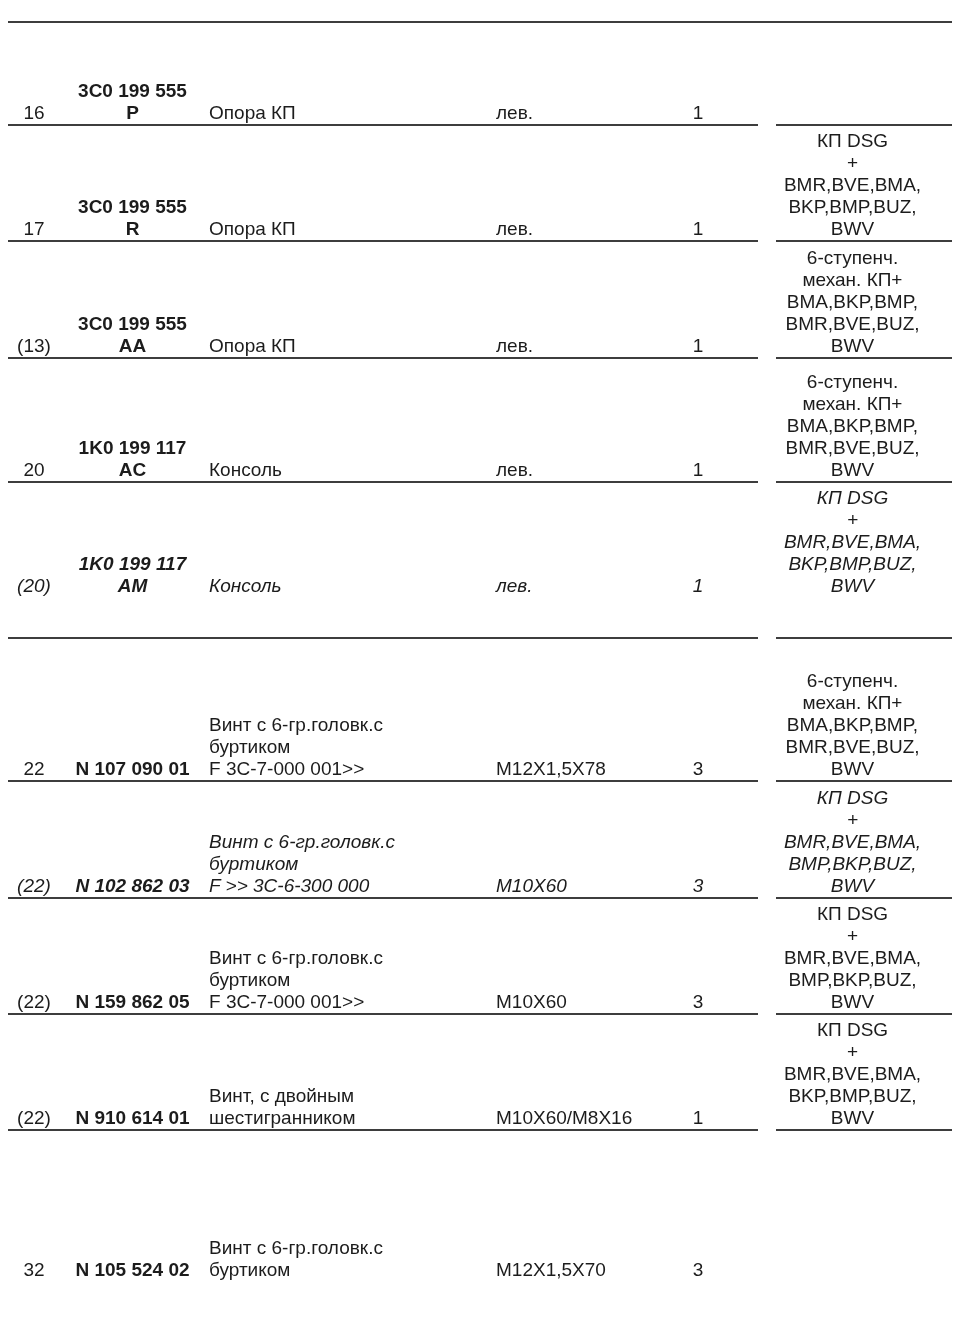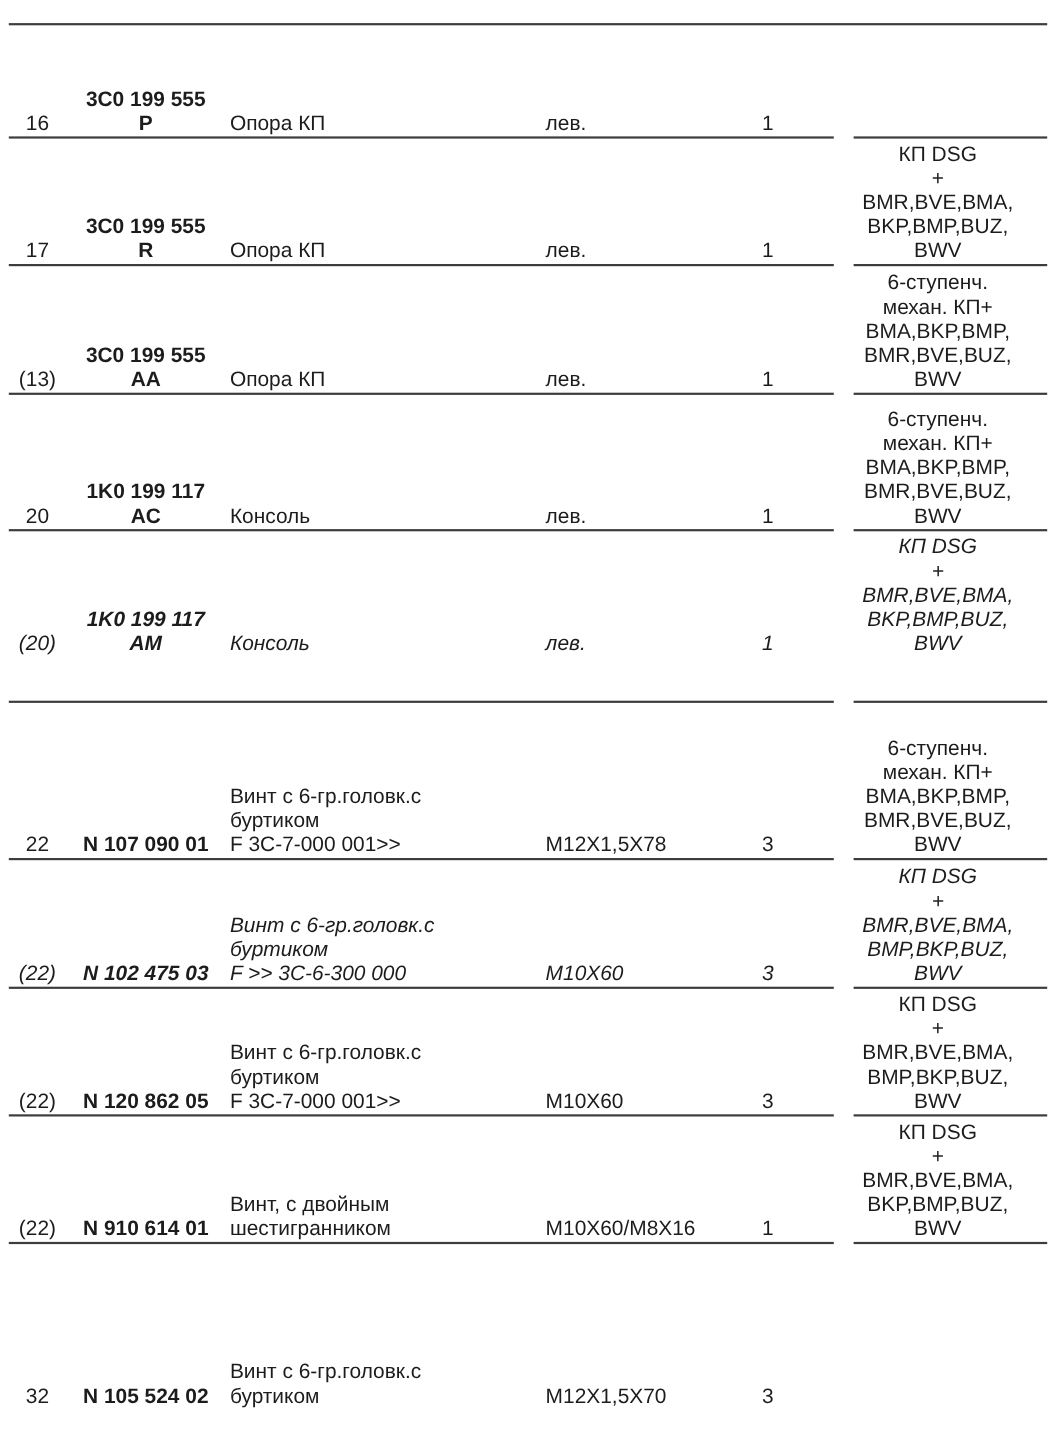--- a/index.html
+++ b/index.html
@@ -172,41 +172,41 @@
 BMA,BKP,BMP,
 BMR,BVE,BUZ,
 BWV</div>
   </div>
 
   <div class="row">
     <div class="line-l"></div>
     <div class="line-r"></div>
     <div class="cell pos">(22)</div>
     <div class="cell part">
-      <div class="pnum">N 102 475 03</div>
+      <div class="pnum">N 102 862 03</div>
       <div class="psuf"></div>
     </div>
     <div class="cell desc">Винт с 6-гр.головк.с
 буртиком
 F &gt;&gt; 3C-6-300 000</div>
     <div class="cell size">M10X60</div>
     <div class="cell qty">3</div>
     <div class="cell notes">КП DSG
 +
 BMR,BVE,BMA,
 BMP,BKP,BUZ,
 BWV</div>
   </div>
 
   <div class="row">
     <div class="line-l"></div>
     <div class="line-r"></div>
     <div class="cell pos">(22)</div>
     <div class="cell part">
-      <div class="pnum">N 120 862 05</div>
+      <div class="pnum">N 159 862 05</div>
       <div class="psuf"></div>
     </div>
     <div class="cell desc">Винт с 6-гр.головк.с
 буртиком
 F 3C-7-000 001&gt;&gt;</div>
     <div class="cell size">M10X60</div>
     <div class="cell qty">3</div>
     <div class="cell notes">КП DSG
 +
 BMR,BVE,BMA,

